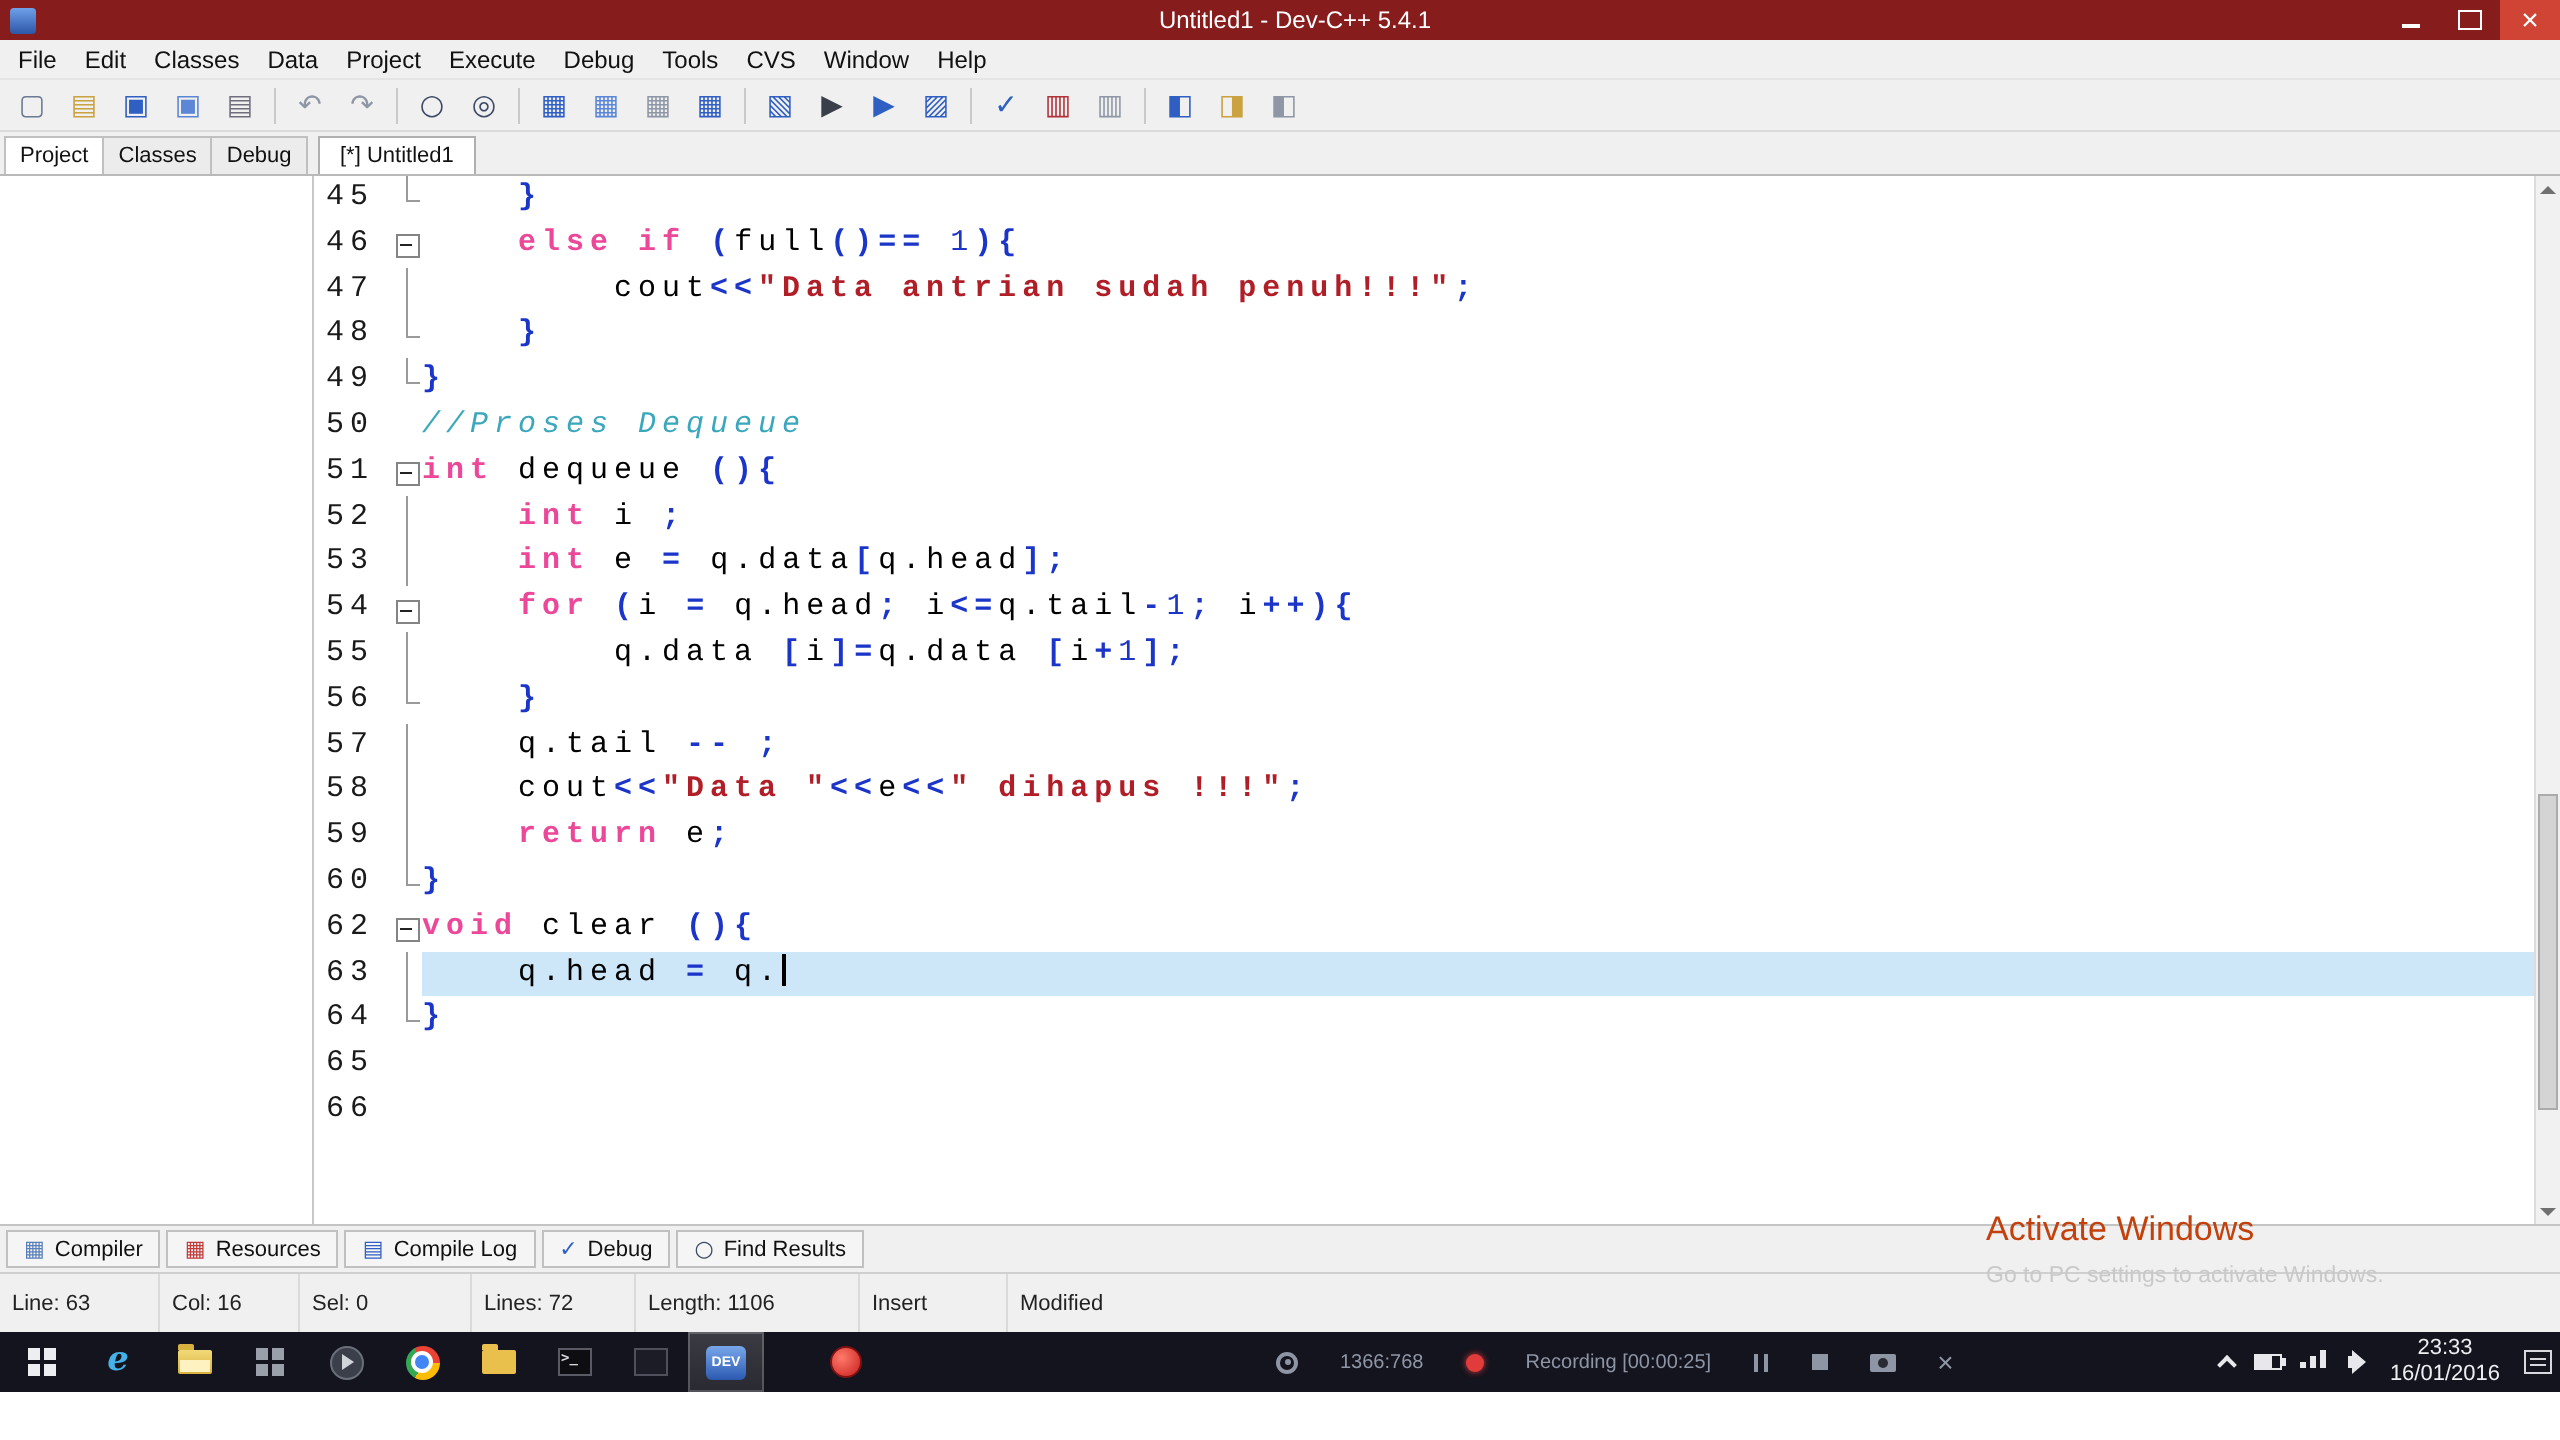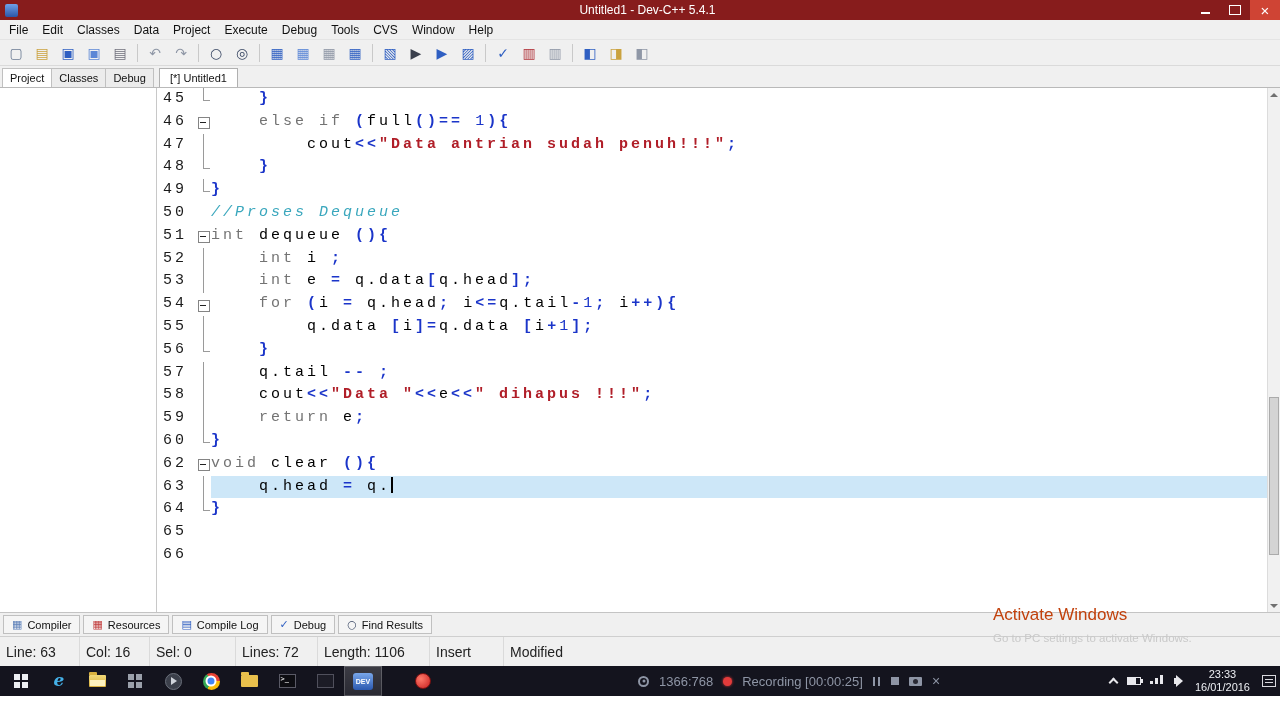--- a/index.html
+++ b/index.html
@@ -52,42 +52,42 @@
   .ln{width:40px;flex:none;padding-left:6px;font-family:"Liberation Mono",monospace;font-size:15px;letter-spacing:3px;line-height:22.8px;color:#1a1a1a}
   .fold{width:14px;flex:none;position:relative}
   .fold.mid::before{content:"";position:absolute;left:6px;top:0;bottom:0;width:1px;background:#9a9a9a}
   .fold.end::before{content:"";position:absolute;left:6px;top:0;height:52%;width:1px;background:#9a9a9a}
   .fold.end::after{content:"";position:absolute;left:6px;top:52%;width:7px;height:1px;background:#9a9a9a}
   .fold.start::before{content:"";position:absolute;left:1px;top:50%;margin-top:-5px;width:10px;height:10px;background:#fff;border:1px solid #848484}
   .fold.start::after{content:"";position:absolute;left:3px;top:50%;width:6px;height:1px;background:#222}
   .code-line{flex:1;font-family:"Liberation Mono",monospace;font-size:15px;letter-spacing:3px;line-height:22.8px;white-space:pre;color:#000}
   .code-row.active .code-line{background:var(--hl,#cde7f8)}
   .tk-id{color:#000}
-  .tk-kw{color:#737373;font-weight:normal}
+  .tk-kw{color:#ec4899;font-weight:bold}
   .tk-op{color:var(--op,#1b35c9);font-weight:bold}
   .tk-num{color:var(--num,#1b35c9)}
   .tk-str{color:var(--str,#b01e28);font-weight:bold}
   .tk-com{color:var(--com,#3aa7bd);font-style:italic}
   .caret{display:inline-block;width:2px;height:16px;background:#000;vertical-align:-3px}
 
   
   .vscroll{width:13px;flex:none;background:#f1f1f1;border-left:1px solid #dcdcdc;display:flex;flex-direction:column}
   .sarrow{height:13px;display:flex;align-items:center;justify-content:center;flex:none}
   .sarrow.up::before{content:"";border:4px solid transparent;border-bottom-color:#707070;margin-bottom:4px}
   .sarrow.down::before{content:"";border:4px solid transparent;border-top-color:#707070;margin-top:4px}
   .strack{flex:1;position:relative}
   .sthumb{position:absolute;left:1px;right:1px;top:296px;height:158px;background:#d4d4d4;border:1px solid #ababab}
 
   
   .bottomtabs{height:24px;background:#f0f0f0;border-top:1px solid #c4c4c4;display:flex;align-items:center;padding-left:3px;gap:3px}
   .btab{display:flex;align-items:center;gap:5px;font-size:11px;color:#111;padding:0 8px;height:19px;border:1px solid #c0c0c0;background:#f5f5f5}
   .bt-glyph{font-family:"DejaVu Sans",sans-serif;font-size:11px;line-height:11px}
 
   
-  .statusbar{height:30px;background:#f0f0f0;border-top:1px solid #cfcfcf;display:flex;align-items:stretch;font-size:14px;color:#222}
+  .statusbar{height:30px;background:#f0f0f0;border-top:1px solid #cfcfcf;display:flex;align-items:stretch;font-size:11px;color:#222}
   .status-seg{padding-left:6px;border-right:1px solid #dadada;display:flex;align-items:center}
   .st-line{width:80px}.st-col{width:70px}.st-sel{width:86px}.st-lines{width:82px}.st-length{width:112px}.st-insert{width:74px}.st-modified{flex:1;border-right:none}
 
   
   .taskbar{height:30px;background:var(--taskbar,#14141e);position:relative}
   .tb-apps{position:absolute;left:2px;top:0;height:100%;display:flex;align-items:center}
   .tb-app{width:38px;height:100%;display:flex;align-items:center;justify-content:center}
   .tb-app.active{background:linear-gradient(rgba(255,255,255,.17),rgba(255,255,255,.09));box-shadow:inset 0 0 0 1px rgba(255,255,255,.2)}
   .tb-app.push{margin-left:22px}
   .app-ico{position:relative}
@@ -105,21 +105,21 @@
   .app-ico.chrome::before{content:"";position:absolute;left:50%;top:50%;transform:translate(-50%,-50%);width:7px;height:7px;border-radius:50%;background:#4285f4;border:2px solid #fff}
   .app-ico.folder{width:17px;height:12px;background:#e9c04c;border-radius:1px}
   .app-ico.folder::before{content:"";position:absolute;top:-3px;left:0;width:8px;height:3px;background:#e9c04c;border-radius:1px 1px 0 0}
   .app-ico.cmd{width:17px;height:14px;background:#0d0d12;border:1px solid #5a5a66}
   .app-ico.cmd::before{content:">_";position:absolute;left:1px;top:1px;color:#d8d8d8;font-family:"DejaVu Sans Mono",monospace;font-size:7px;line-height:7px;font-weight:bold}
   .app-ico.cmd2{width:17px;height:14px;background:#1c1c26;border:1px solid #50505c}
   .app-ico.dev{width:20px;height:17px;border-radius:3px;background:linear-gradient(#79a7ea,#2b59b0);color:#fff;font-size:7px;font-weight:bold;display:flex;align-items:center;justify-content:center}
   .app-ico.record{width:16px;height:16px;border-radius:50%;background:radial-gradient(circle at 35% 35%,#ff7a6a,#c81f1f);border:1px solid #7e1212}
 
   
-  .recorder{position:absolute;left:638px;top:0;height:100%;display:flex;align-items:center;gap:10px;color:#8e95a5;font-size:13px}
+  .recorder{position:absolute;left:638px;top:0;height:100%;display:flex;align-items:center;gap:21px;color:#8e95a5;font-size:10px}
   .rec-target{width:11px;height:11px;border:2px solid #8e95a5;border-radius:50%;position:relative}
   .rec-target::before{content:"";position:absolute;left:50%;top:50%;transform:translate(-50%,-50%);width:3px;height:3px;border-radius:50%;background:#8e95a5}
   .rec-dot{width:9px;height:9px;border-radius:50%;background:#e23b3b;box-shadow:0 0 3px #e23b3b}
   .rec-pause{width:8px;height:9px;position:relative}
   .rec-pause::before{content:"";position:absolute;left:0;top:0;width:2px;height:9px;background:#8e95a5;box-shadow:5px 0 #8e95a5}
   .rec-stop{width:8px;height:8px;background:#8e95a5}
   .rec-cam{width:13px;height:9px;background:#8e95a5;border-radius:1px;position:relative}
   .rec-cam::before{content:"";position:absolute;left:4px;top:2px;width:5px;height:5px;border-radius:50%;background:#2a2a34}
   .rec-x::before{content:"×";font-size:14px;line-height:14px;color:#8e95a5}
 

